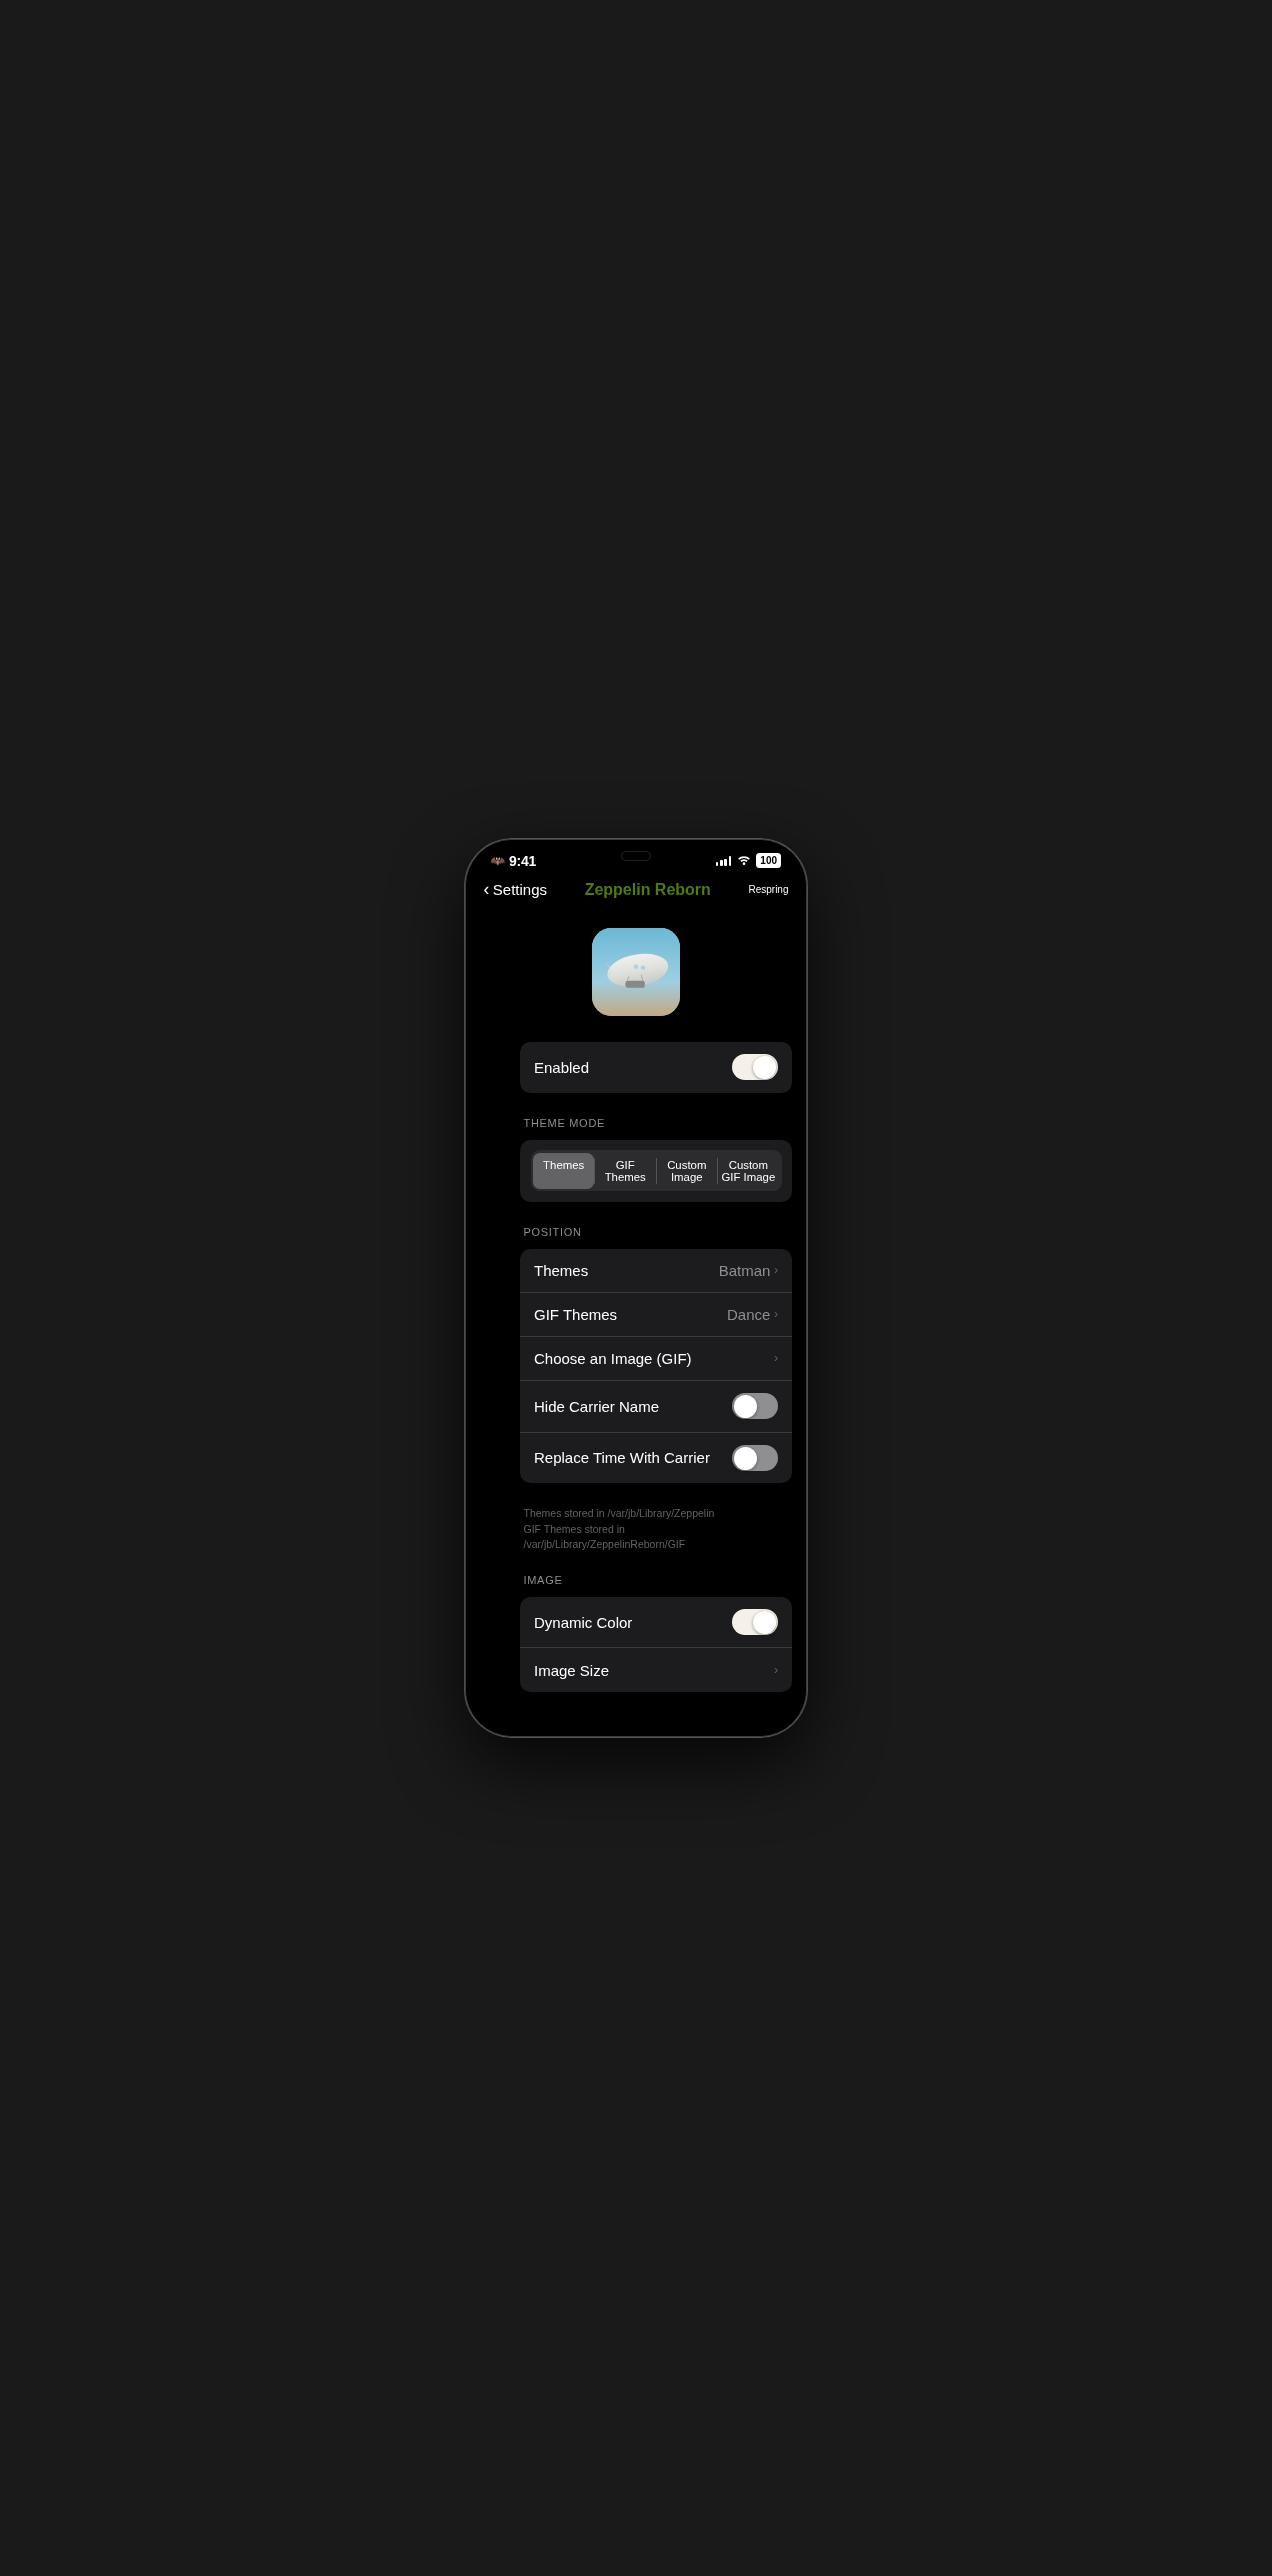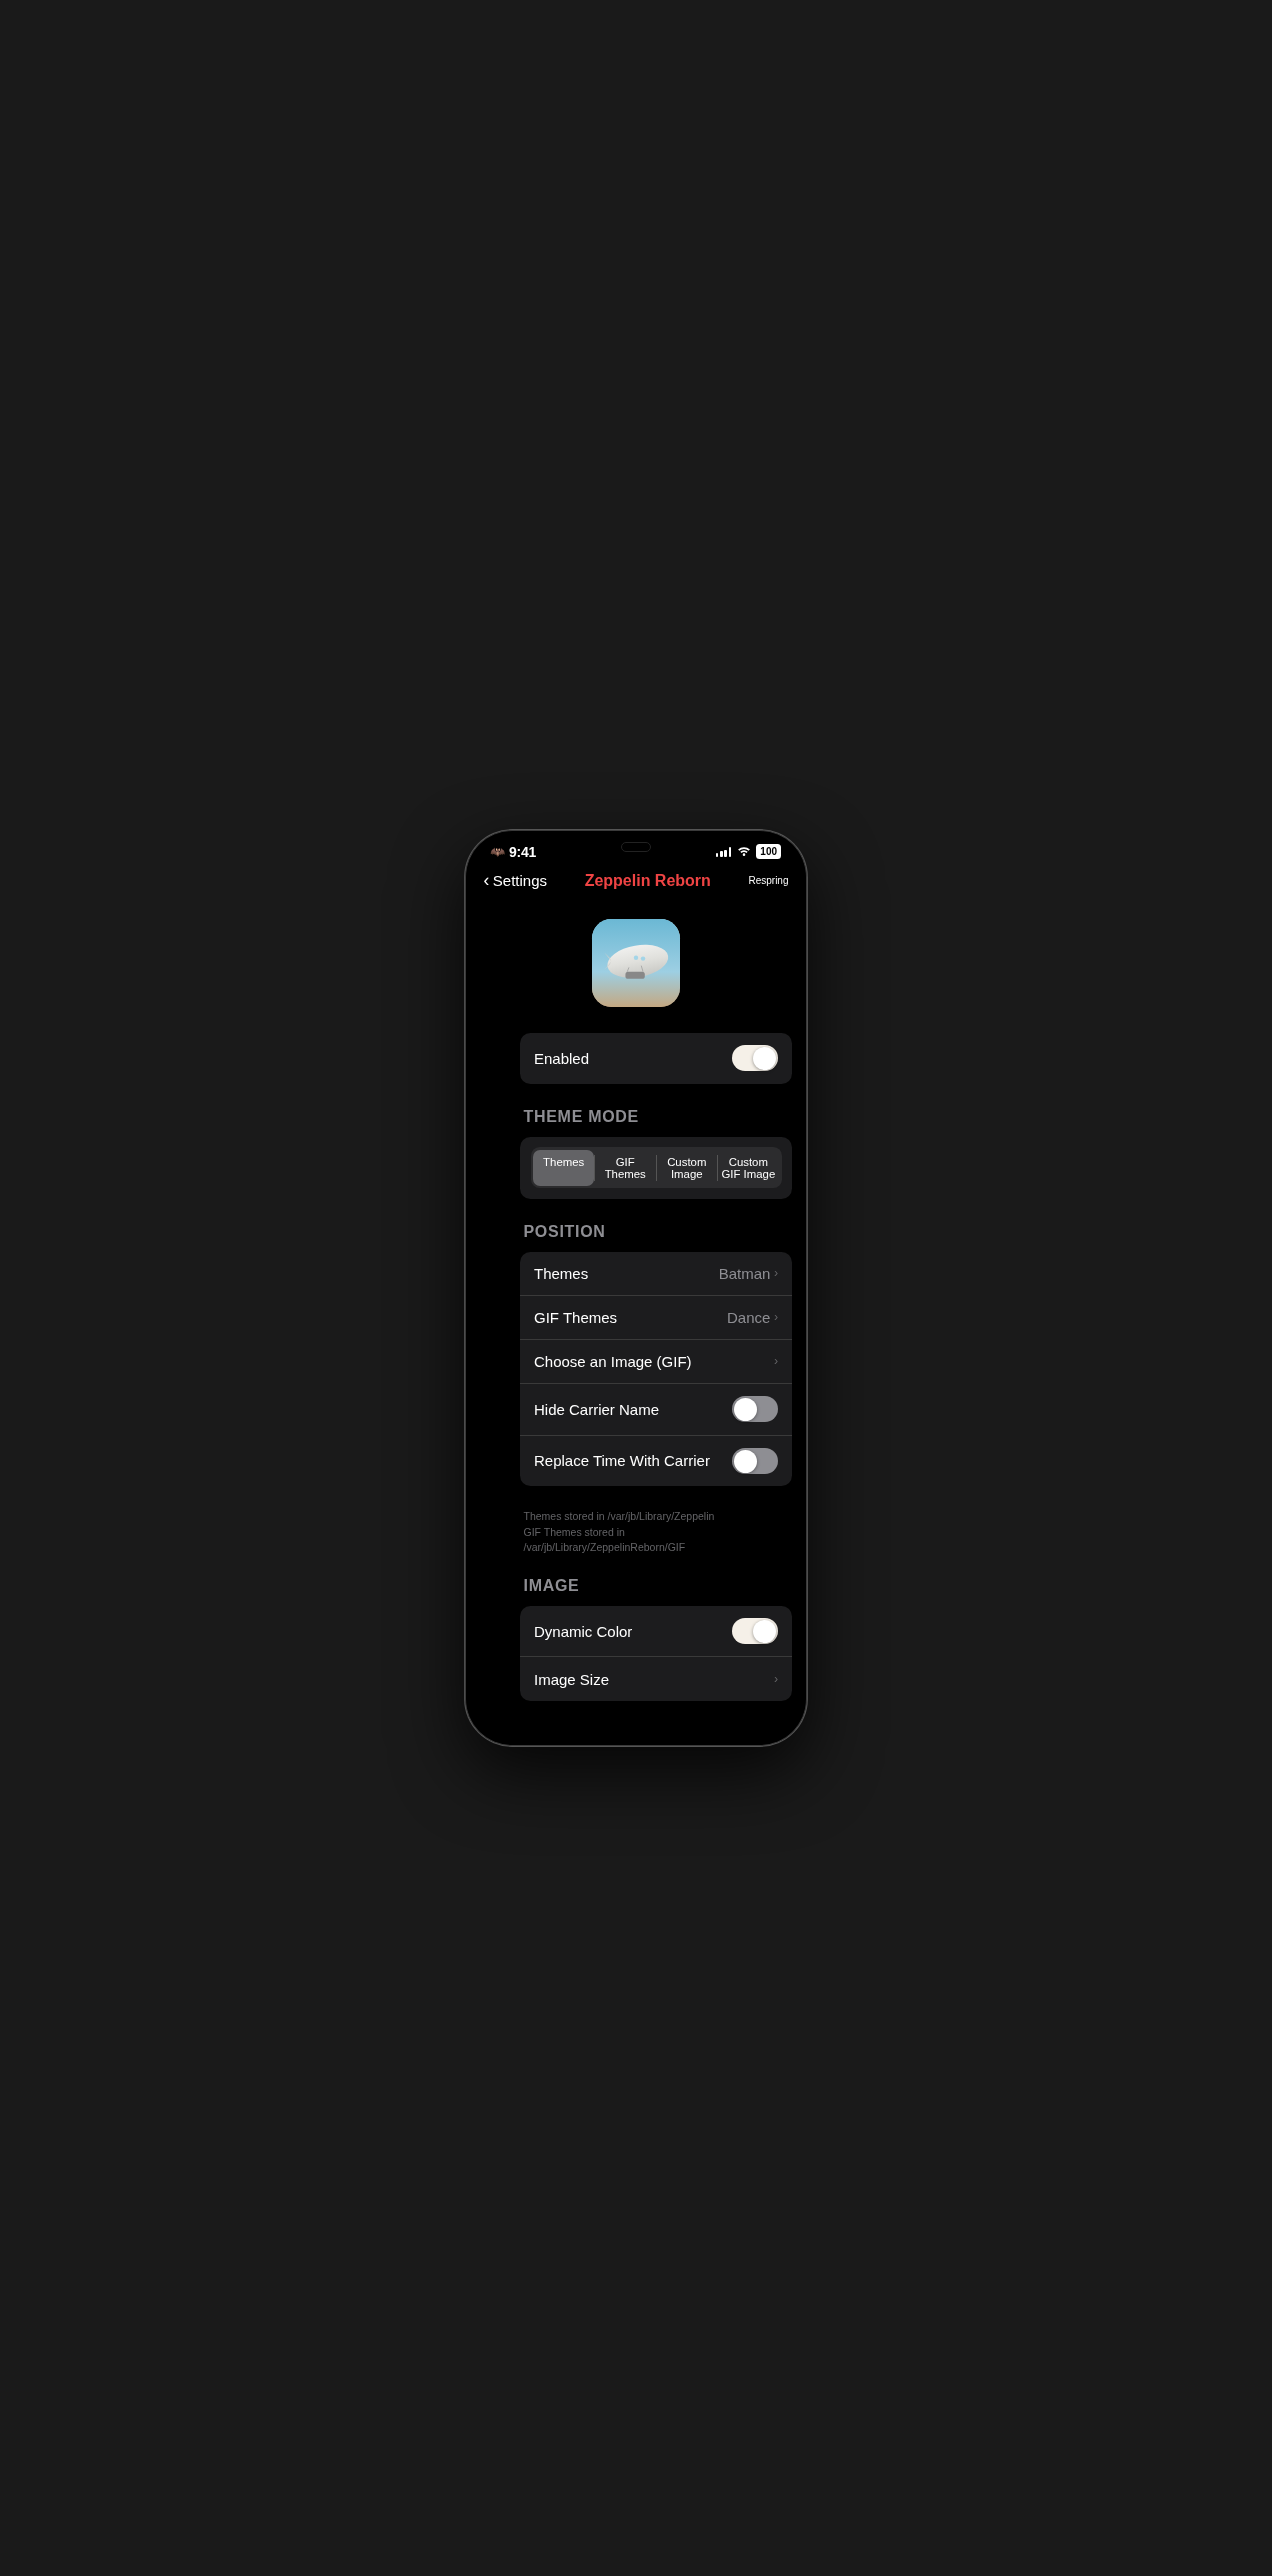--- a/index.html
+++ b/index.html
@@ -144,21 +144,21 @@
       cursor: pointer;
     }
 
     .nav-back-chevron {
       font-size: 17.5px;
       font-weight: 300;
       color: #fff;
     }
 
     .nav-title {
-      color: #ef4444;
+      color: #4d7c0f;
       font-size: 16px;
       font-weight: 700;
     }
 
     .nav-action {
       color: #fff;
       font-size: 10px;
     }
 
     
@@ -250,22 +250,22 @@
       left: 1.8px;
     }
 
     .toggle.active .toggle-knob {
       left: 21px;
     }
 
     
     .section-header {
       color: #8e8e93;
-      font-size: 16px;
-      font-weight: 700;
+      font-size: 11px;
+      font-weight: 400;
       letter-spacing: 0.7px;
       text-transform: uppercase;
       padding: 7px 3.5px 7px;
       margin-bottom: 3.5px;
     }
 
     
     .segmented-control {
       background: #2c2c2e;
       border-radius: 8.8px;

